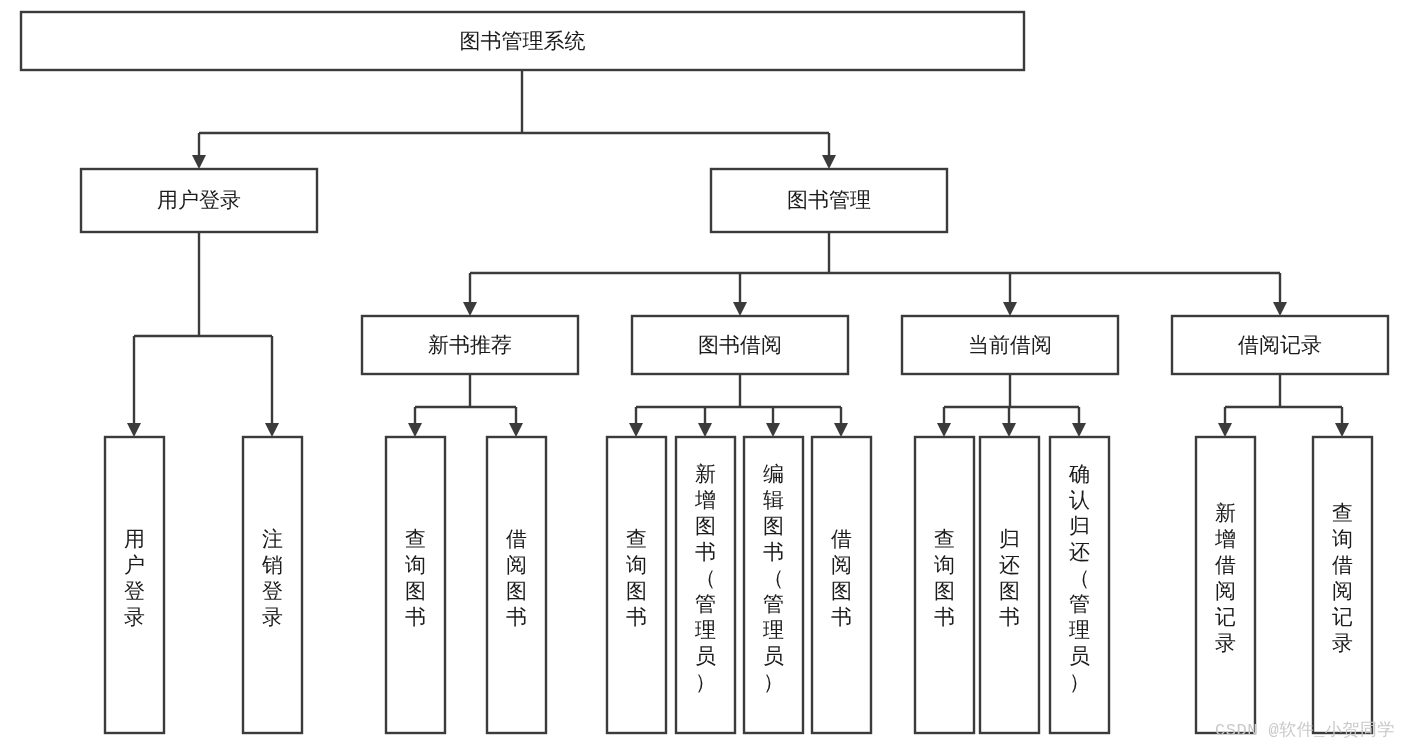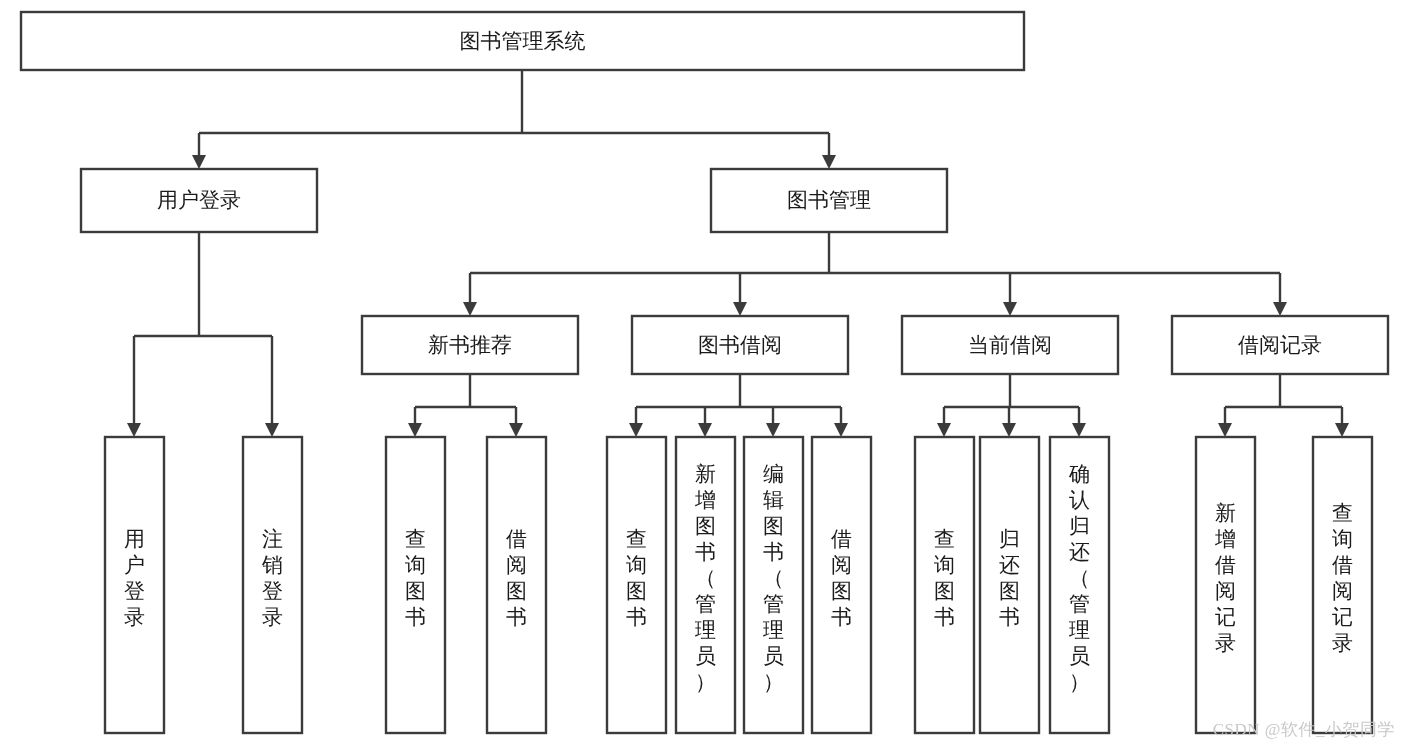--- a/index.html
+++ b/index.html
@@ -46,21 +46,21 @@
   }
   .arrow-head {
     fill: #3b3b3b;
     stroke: none;
   }
   .watermark {
     position: absolute;
     right: 10px;
     bottom: 6px;
     color: #c9c9c9;
-    font-family: Liberation Serif, serif;
+    font-family: Liberation Mono, monospace;
     font-size: 17px;
     letter-spacing: 0.5px;
     white-space: nowrap;
     user-select: none;
   }
 </style>
 </head>
 <body>
 
 <div id="diagram-root">

